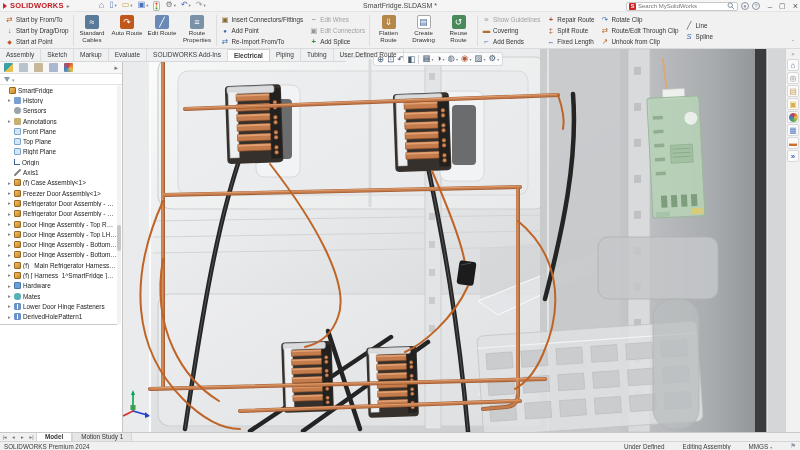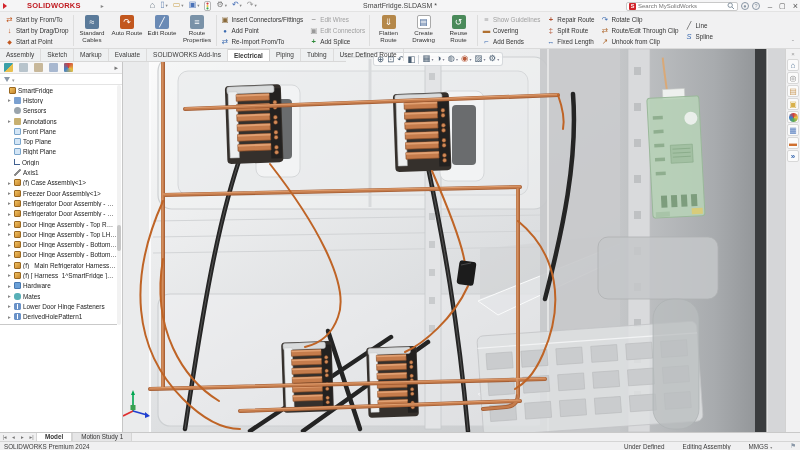--- a/index.html
+++ b/index.html
@@ -1,20 +1,20 @@
 <!DOCTYPE html>
 <html><head>
 <meta charset="utf-8">
 <style>
   *{margin:0;padding:0;box-sizing:border-box}
   body{font-family:"Liberation Sans",sans-serif;background:#fff}
   #app{position:relative;width:800px;height:450px;overflow:hidden;background:#fff;font-size:7px;color:#333}
 
   
-  #titlebar{position:absolute;left:0;top:0;width:800px;height:12px;background:#f5f5f6;border-bottom:1px solid #e3e3e3;display:flex;align-items:center;z-index:9;padding:0 3px;gap:20px}
+  #titlebar{position:absolute;left:0;top:0;width:800px;height:12px;background:#f5f5f6;border-bottom:1px solid #e3e3e3;display:flex;align-items:center;z-index:9;padding:0 3px;gap:3px}
   .swtri{width:0;height:0;border-left:4px solid #d2232a;border-top:3px solid transparent;border-bottom:3px solid transparent}
   .swname{font-weight:bold;color:#c01a20;font-size:7.5px;letter-spacing:.2px}
   .qat{display:flex;align-items:center;gap:5px;margin-left:26px;color:#555}
   .qicon{font-size:8px;line-height:10px;color:#5a6a78}
   .qicon.car::after{content:"▾";font-size:4.5px;color:#888;margin-left:1px}
   [data-icon="menu-expand"]::before{content:"▸";color:#888;font-size:6px}
   [data-icon="home"]::before{content:"⌂";font-size:9px}
   [data-icon="new-doc"]::before{content:"▯";color:#6a88b5}
   [data-icon="open"]::before{content:"▭";color:#c8a04a}
   [data-icon="save"]::before{content:"▣";color:#4a72b8}

